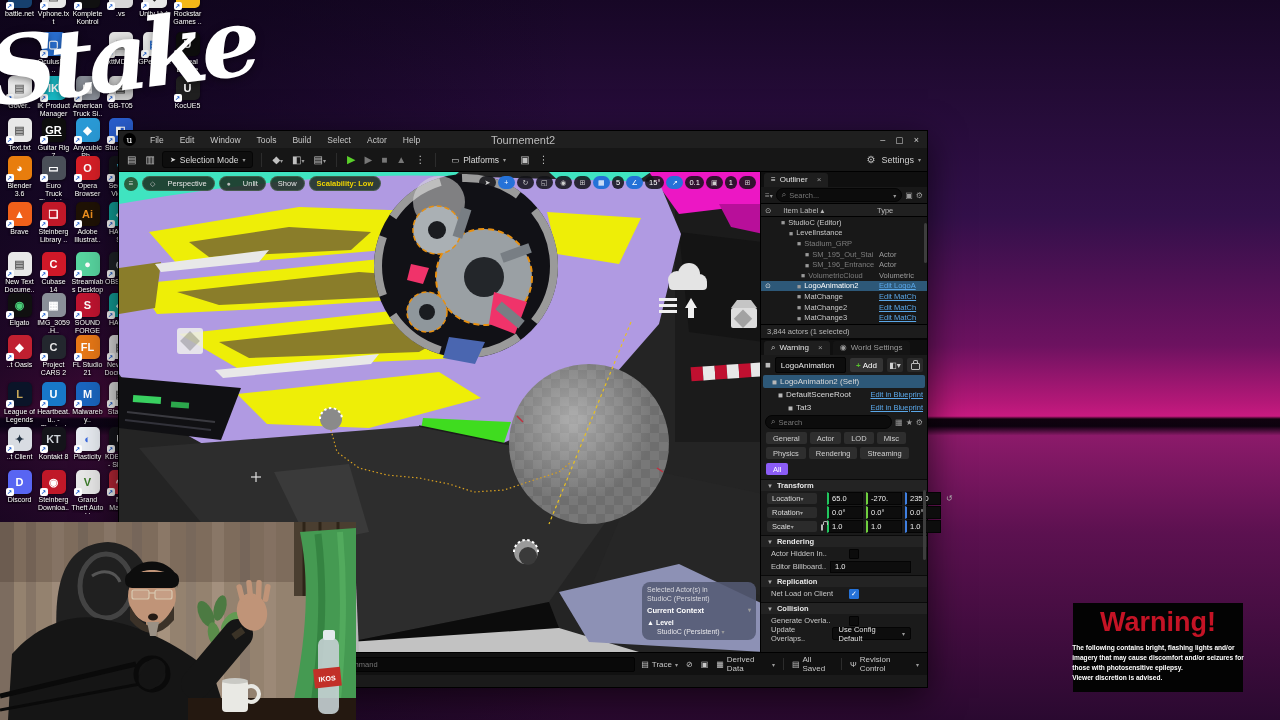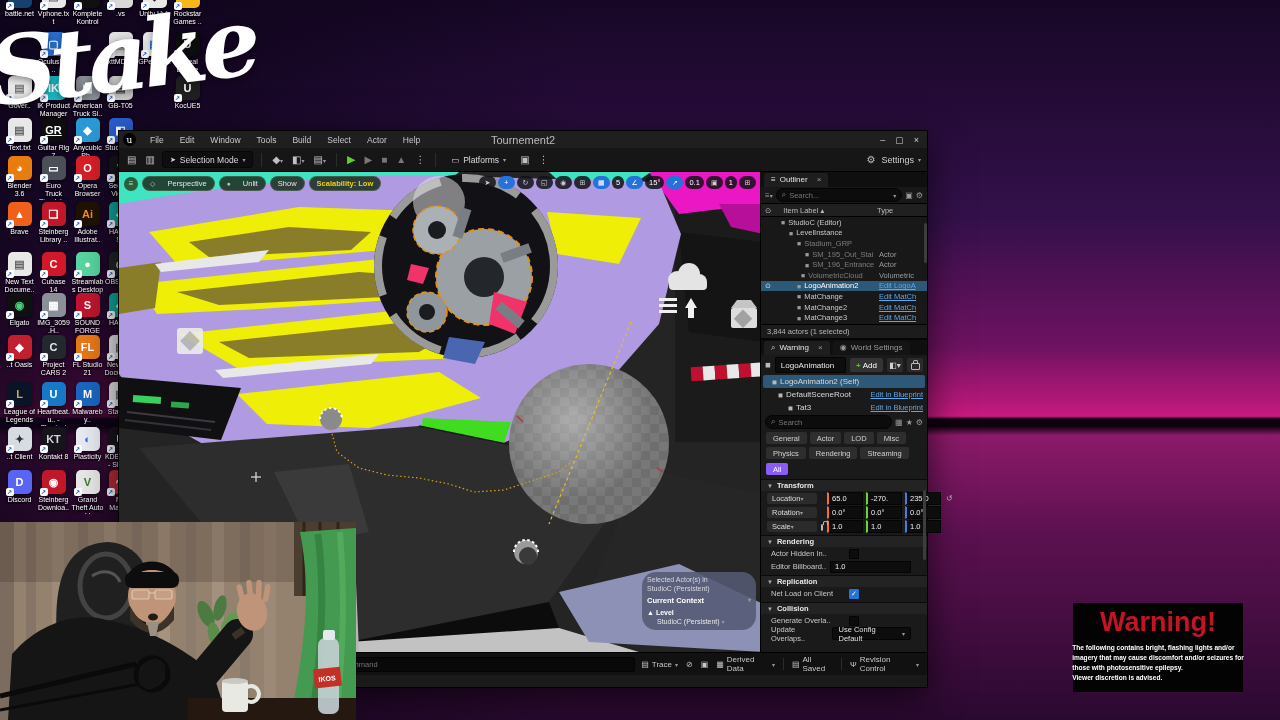--- a/index.html
+++ b/index.html
@@ -61,21 +61,21 @@
   .vpill .pic{font-size:7px;color:#bbb}
   .vpill.scal{color:#efd400;font-weight:bold}
   .vburger{width:14px;height:14px;border-radius:50%;background:rgba(40,80,48,.9);display:flex;align-items:center;
            justify-content:center;font-size:8px;color:#ddd;cursor:pointer}
   .toolclu{position:absolute;right:4px;top:4px;display:flex;align-items:center;gap:2px;z-index:3}
   .tci{min-width:13px;height:13px;border-radius:7px;background:rgba(18,18,22,.85);color:#cfcfcf;display:flex;
        align-items:center;justify-content:center;font-size:7px;padding:0 2px;cursor:pointer}
   .tci.blue{background:#2572d8;color:#fff}
   .tcv{font-size:7.5px;color:#fff;background:rgba(18,18,22,.85);border-radius:7px;padding:0 4px;height:13px;display:flex;align-items:center}
   
-  #ctxbox{position:absolute;right:4px;top:400px;width:104px;background:rgba(84,90,116,.88);border-radius:14px;
+  #ctxbox{position:absolute;right:4px;top:410px;width:104px;background:rgba(84,90,116,.88);border-radius:8px;
           padding:3px 5px;z-index:3;color:#d8d8de;font-size:7px;line-height:1.35}
   #ctxbox .cc{font-size:7.5px;font-weight:bold;color:#fff;margin-top:2px;display:flex}
   #ctxbox .cc .chev{margin-left:auto}
   #ctxbox .lvl{font-weight:bold;color:#fff;margin-top:2px}
   #ctxbox .lvlval{margin-left:10px;color:#e6e6ea}
   
   #rightcol{width:166px;background:#141414;display:flex;flex-direction:column;border-left:1px solid #000}
   .ptabbar{height:15px;background:#0f0f0f;display:flex;align-items:center}
   .ptab{height:14px;background:#1e1e1e;display:flex;align-items:center;gap:4px;padding:0 7px;font-size:8px;color:#e2e2e2;border-radius:3px 3px 0 0;margin-left:3px}
   .ptab.inactive{background:#141414;color:#9a9a9a}
@@ -121,21 +121,21 @@
   .chip.all{background:#8b5cf6;color:#fff}
   .sechdr{height:11px;background:#232323;display:flex;align-items:center;gap:4px;padding:0 6px;
           font-size:7.5px;font-weight:bold;color:#e8e8e8;border-top:1px solid #0a0a0a;margin-top:2px}
   .sechdr .tri{font-size:6px;color:#aaa}
   .trow{height:14px;display:flex;align-items:center;gap:3px;padding:0 6px}
   .tlabel{background:#2b2b2b;border-radius:2px;height:11px;display:flex;align-items:center;padding:0 5px;
           font-size:7.5px;color:#ddd;min-width:40px;cursor:pointer}
   .tchev{font-size:6px;color:#999;margin-left:-2px}
   .tval{background:#0d0d0d;border:1px solid #040404;height:11px;min-width:27px;display:flex;align-items:center;
         padding:0 3px;font-size:7.5px;color:#eee;cursor:text}
-  .vx{border-left:2px solid #f97316}.vy{border-left:2px solid #6fcf3f}.vz{border-left:2px solid #3f7fe0}
+  .vx{border-left:2px solid #22c55e}.vy{border-left:2px solid #6fcf3f}.vz{border-left:2px solid #3f7fe0}
   .reset{font-size:8px;color:#aaa;margin-left:2px}
   .lockic{width:7px;height:5px;border:1px solid #bbb;border-radius:1px;position:relative;margin:2px 1px 0 1px;visibility:hidden}
   .lockic.show{visibility:visible}
   .lockic.show:before{content:"";position:absolute;top:-4px;left:1px;width:3px;height:3px;border:1px solid #bbb;border-bottom:none;border-radius:2px 2px 0 0}
   .prow{height:13px;display:flex;align-items:center;gap:4px;padding:0 10px;font-size:7.5px;color:#c8c8c8}
   .cbx{width:8px;height:8px;background:#0c0c0c;border:1px solid #030303;border-radius:1px;margin-left:auto;margin-right:58px}
   .cbx.checked{background:#2572d8;color:#fff;font-size:7px;line-height:8px;text-align:center;border-color:#2572d8}
   .wideval{background:#0d0d0d;border:1px solid #040404;height:10px;flex:1;max-width:88px;margin-left:auto;margin-right:6px;
            display:flex;align-items:center;padding:0 4px;font-size:7.5px;color:#eee}
   .ddsel{background:#0d0d0d;border:1px solid #040404;border-radius:2px;height:11px;margin-left:auto;margin-right:6px;

